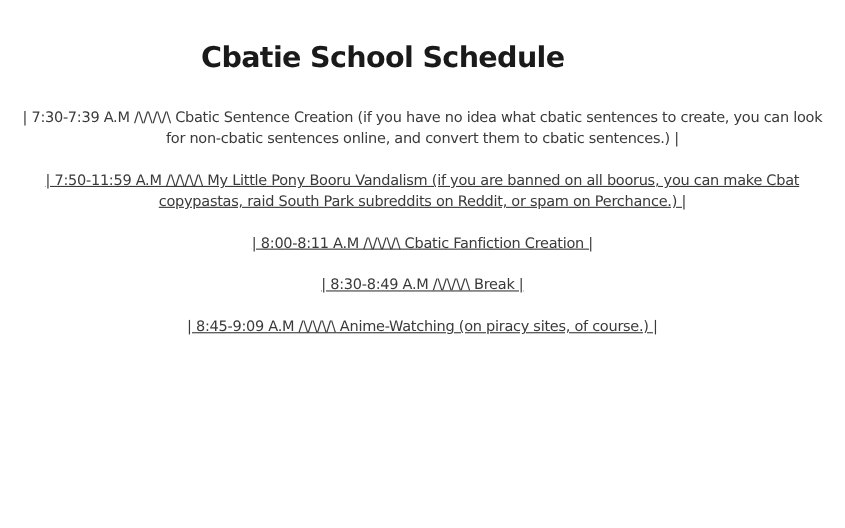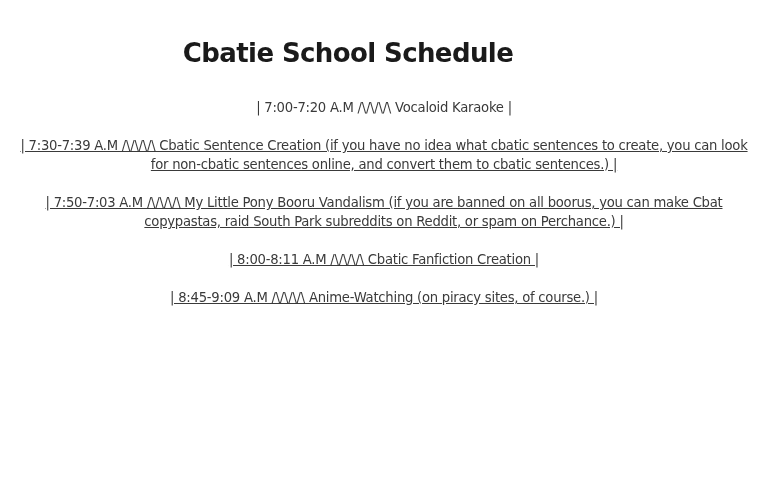--- a/index.html
+++ b/index.html
@@ -61,19 +61,19 @@
       width: 720px;
     }
   </style>
 </head>
 <body>
 
 <div class="page">
   <h1 class="title">Cbatie School Schedule</h1>
 
   <div class="entries">
-    <p class="entry">| 7:00-7:20 A.M /\/\/\/\ Vocaloid Karaoke |</p>
     <p class="entry wide">| 7:30-7:39 A.M /\/\/\/\ Cbatic Sentence Creation (if you have no idea what cbatic sentences to create, you can look for non-cbatic sentences online, and convert them to cbatic sentences.) |</p>
-    <p class="entry mid">| 7:50-7:03 A.M /\/\/\/\ My Little Pony Booru Vandalism (if you are banned on all boorus, you can make Cbat copypastas, raid South Park subreddits on Reddit, or spam on Perchance.) |</p>
+    <p class="entry mid">| 7:50-11:59 A.M /\/\/\/\ My Little Pony Booru Vandalism (if you are banned on all boorus, you can make Cbat copypastas, raid South Park subreddits on Reddit, or spam on Perchance.) |</p>
     <p class="entry">| 8:00-8:11 A.M /\/\/\/\ Cbatic Fanfiction Creation |</p>
+    <p class="entry">| 8:30-8:49 A.M /\/\/\/\ Break |</p>
     <p class="entry">| 8:45-9:09 A.M /\/\/\/\ Anime-Watching (on piracy sites, of course.) |</p>
   </div>
 </div>
 
 </body></html>

